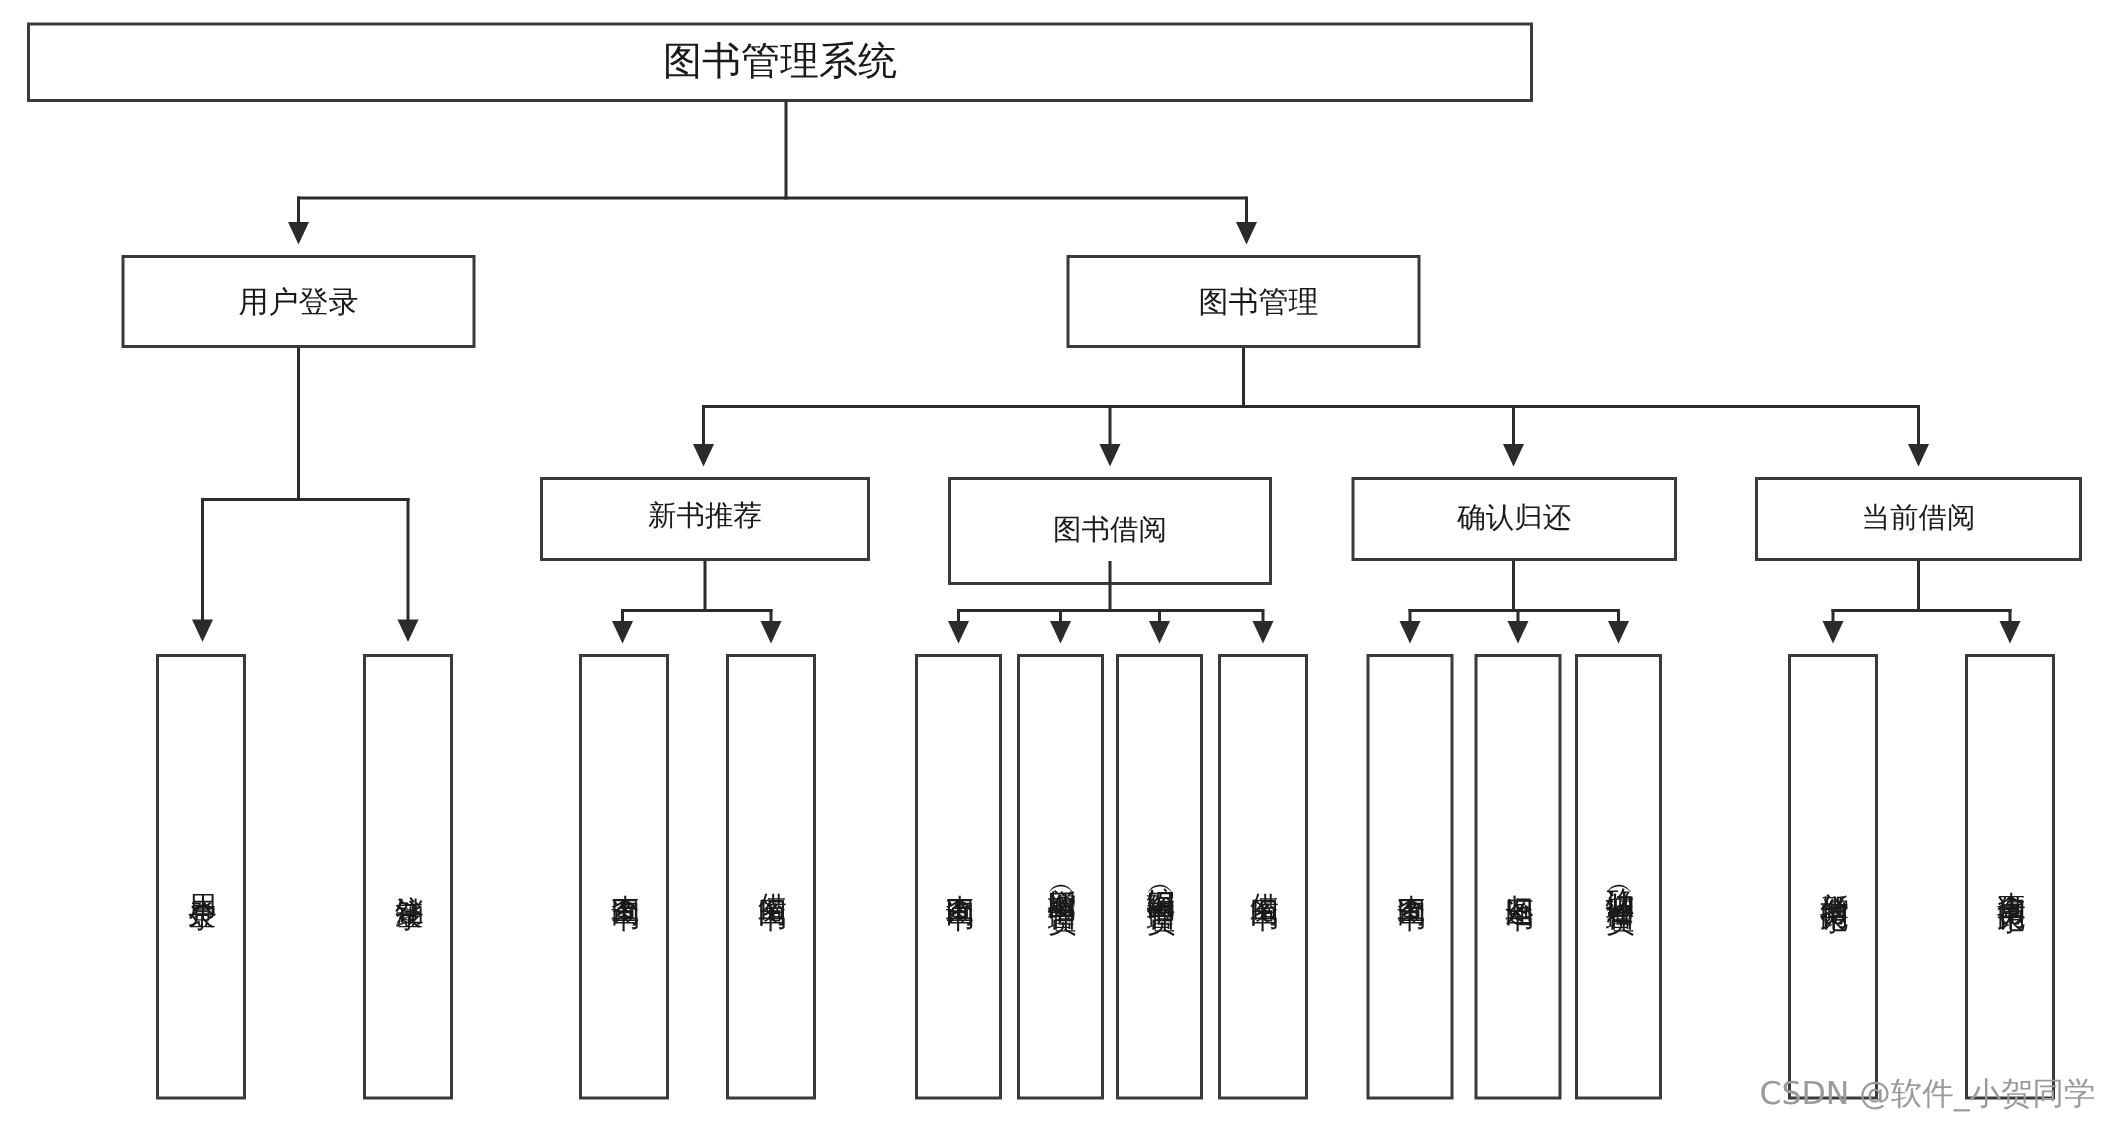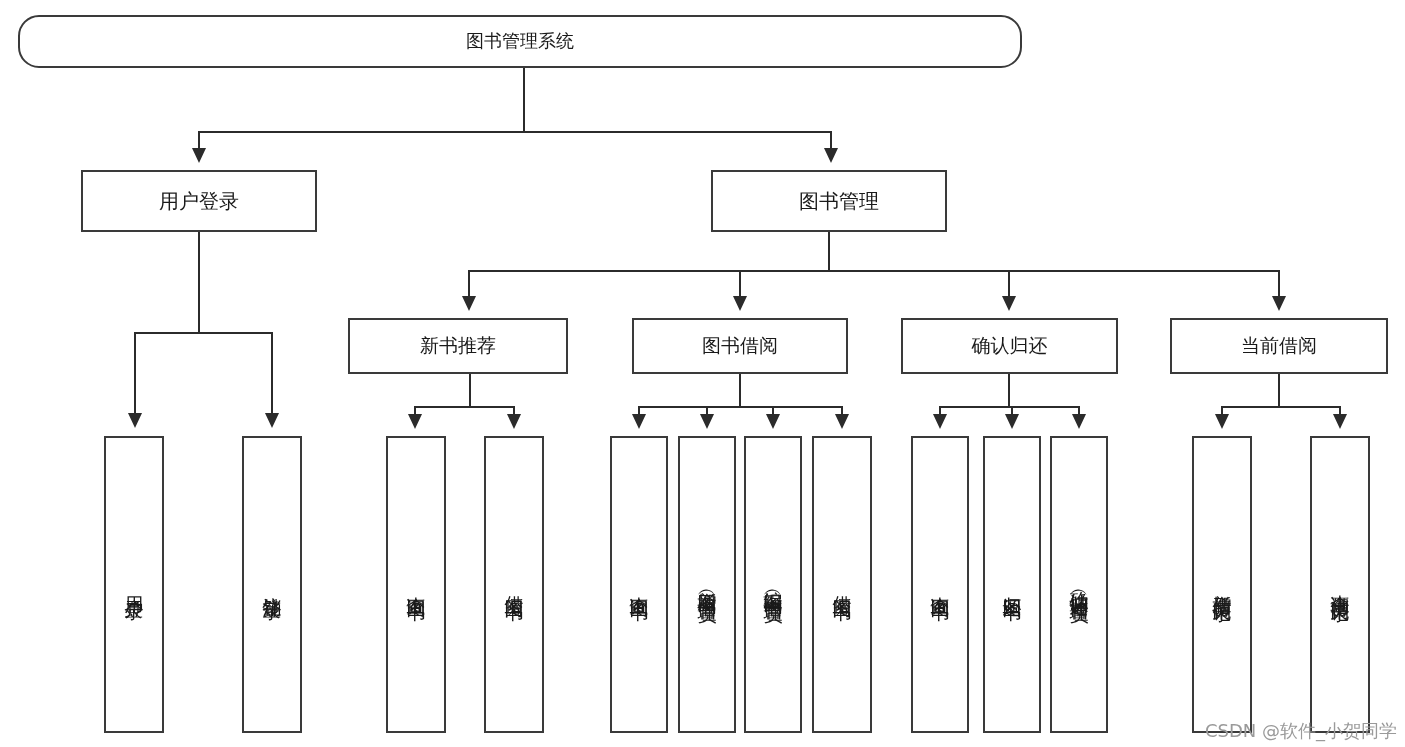--- a/index.html
+++ b/index.html
@@ -21,21 +21,21 @@
     box-sizing:border-box;
     background:#ffffff;
     border:2px solid #3a3a3a;
     display:flex;
     align-items:center;
     justify-content:center;
     text-align:center;
     color:#1a1a1a;
     line-height:1.15;
   }
-  .node.root{ font-size:18px;border-radius:21px; }
+  .node.root{ font-size:26px; }
   .node.lvl2{ font-size:20px; }
   .node.lvl3{ font-size:19px; }
 
   .node.leaf{
     font-size:19px;
     align-items:center;
     justify-content:center;
   }
   .vtext{
     writing-mode:vertical-rl;
@@ -59,21 +59,21 @@
     border-left:7px solid transparent;
     border-right:7px solid transparent;
     border-top:15px solid #2b2b2b;
   }
 
   
   #watermark{
     position:absolute;
     right:8px;
     bottom:4px;
-    font-size:18px;
+    font-size:21px;
     color:#9a9a9a;
     white-space:nowrap;
     pointer-events:none;
   }
 </style>
 </head>
 <body>
 
 <div id="canvas">
 
@@ -81,24 +81,24 @@
     <span>图书管理系统</span>
   </div>
 
   <div class="node lvl2" style="left:81px;top:170px;width:236px;height:62px;">
     <span>用户登录</span>
   </div>
   <div class="node lvl2" style="left:711px;top:170px;width:236px;height:62px;padding-left:20px;">
     <span>图书管理</span>
   </div>
 
-  <div class="node lvl3" style="left:348px;top:318px;width:220px;height:56px;">
+  <div class="node lvl3" style="left:360px;top:318px;width:220px;height:56px;font-family:Liberation Mono, monospace;">
     <span>新书推荐</span>
   </div>
-  <div class="node lvl3" style="left:632px;top:318px;width:216px;height:56px;">
+  <div class="node lvl3" style="left:632px;top:318px;width:216px;height:72px;">
     <span>图书借阅</span>
   </div>
   <div class="node lvl3" style="left:901px;top:318px;width:217px;height:56px;">
     <span>确认归还</span>
   </div>
   <div class="node lvl3" style="left:1170px;top:318px;width:218px;height:56px;">
     <span>当前借阅</span>
   </div>
 
   <div class="node leaf" style="left:104px;top:436px;width:60px;height:297px;">

